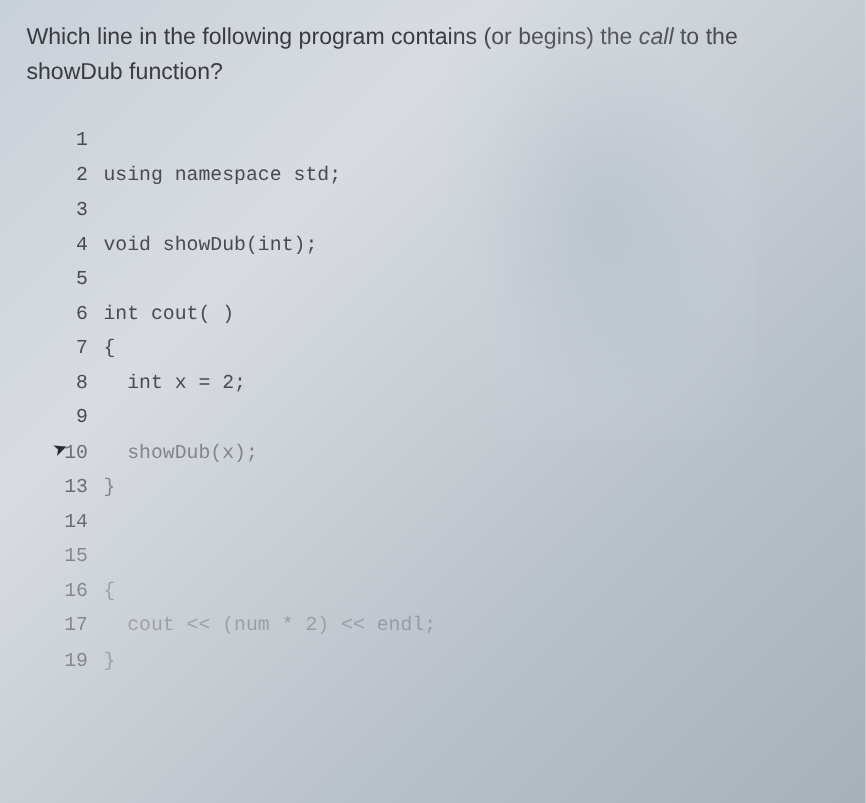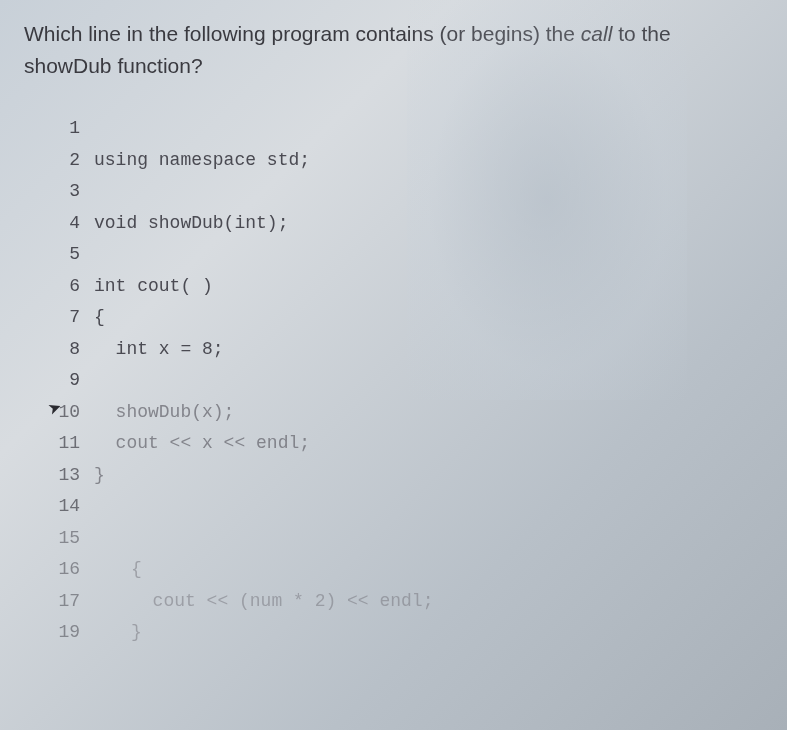--- a/index.html
+++ b/index.html
@@ -54,21 +54,20 @@
       margin-right: 14px;
       color: #4a4a52;
     }
     .faded {
       opacity: 0.75;
       color: #6a6a72;
     }
     .more-faded {
       opacity: 0.55;
       color: #7a7a82;
-      gap: 37px;
     }
     .cursor-arrow {
       position: absolute;
       left: 48px;
       top: 398px;
       font-size: 16px;
       color: #2a2a30;
       transform: rotate(-20deg);
     }
   </style>
@@ -82,23 +81,22 @@
 <div class="cursor-arrow">➤</div>
 
 <div class="code-area" id="code-block">
     <div class="code-line "><span class="line-num">1</span></div>
     <div class="code-line "><span class="line-num">2</span><span>using namespace std;</span></div>
     <div class="code-line "><span class="line-num">3</span><span></span></div>
     <div class="code-line "><span class="line-num">4</span><span>void showDub(int);</span></div>
     <div class="code-line "><span class="line-num">5</span><span></span></div>
     <div class="code-line "><span class="line-num">6</span><span>int cout( )</span></div>
     <div class="code-line "><span class="line-num">7</span><span>{</span></div>
-    <div class="code-line "><span class="line-num">8</span><span>  int x = 8;</span></div>
+    <div class="code-line "><span class="line-num">8</span><span>  int x = 2;</span></div>
     <div class="code-line "><span class="line-num">9</span><span></span></div>
     <div class="code-line faded"><span class="line-num">10</span><span>  showDub(x);</span></div>
-    <div class="code-line faded"><span class="line-num">11</span><span>  cout &lt;&lt; x &lt;&lt; endl;</span></div>
     <div class="code-line faded"><span class="line-num">13</span><span>}</span></div>
     <div class="code-line faded"><span class="line-num">14</span><span></span></div>
     <div class="code-line more-faded"><span class="line-num">15</span></div>
     <div class="code-line more-faded"><span class="line-num">16</span><span>{</span></div>
     <div class="code-line more-faded"><span class="line-num">17</span><span>  cout &lt;&lt; (num * 2) &lt;&lt; endl;</span></div>
     <div class="code-line more-faded"><span class="line-num">19</span><span>}</span></div>
   </div>
 
 </body></html>

